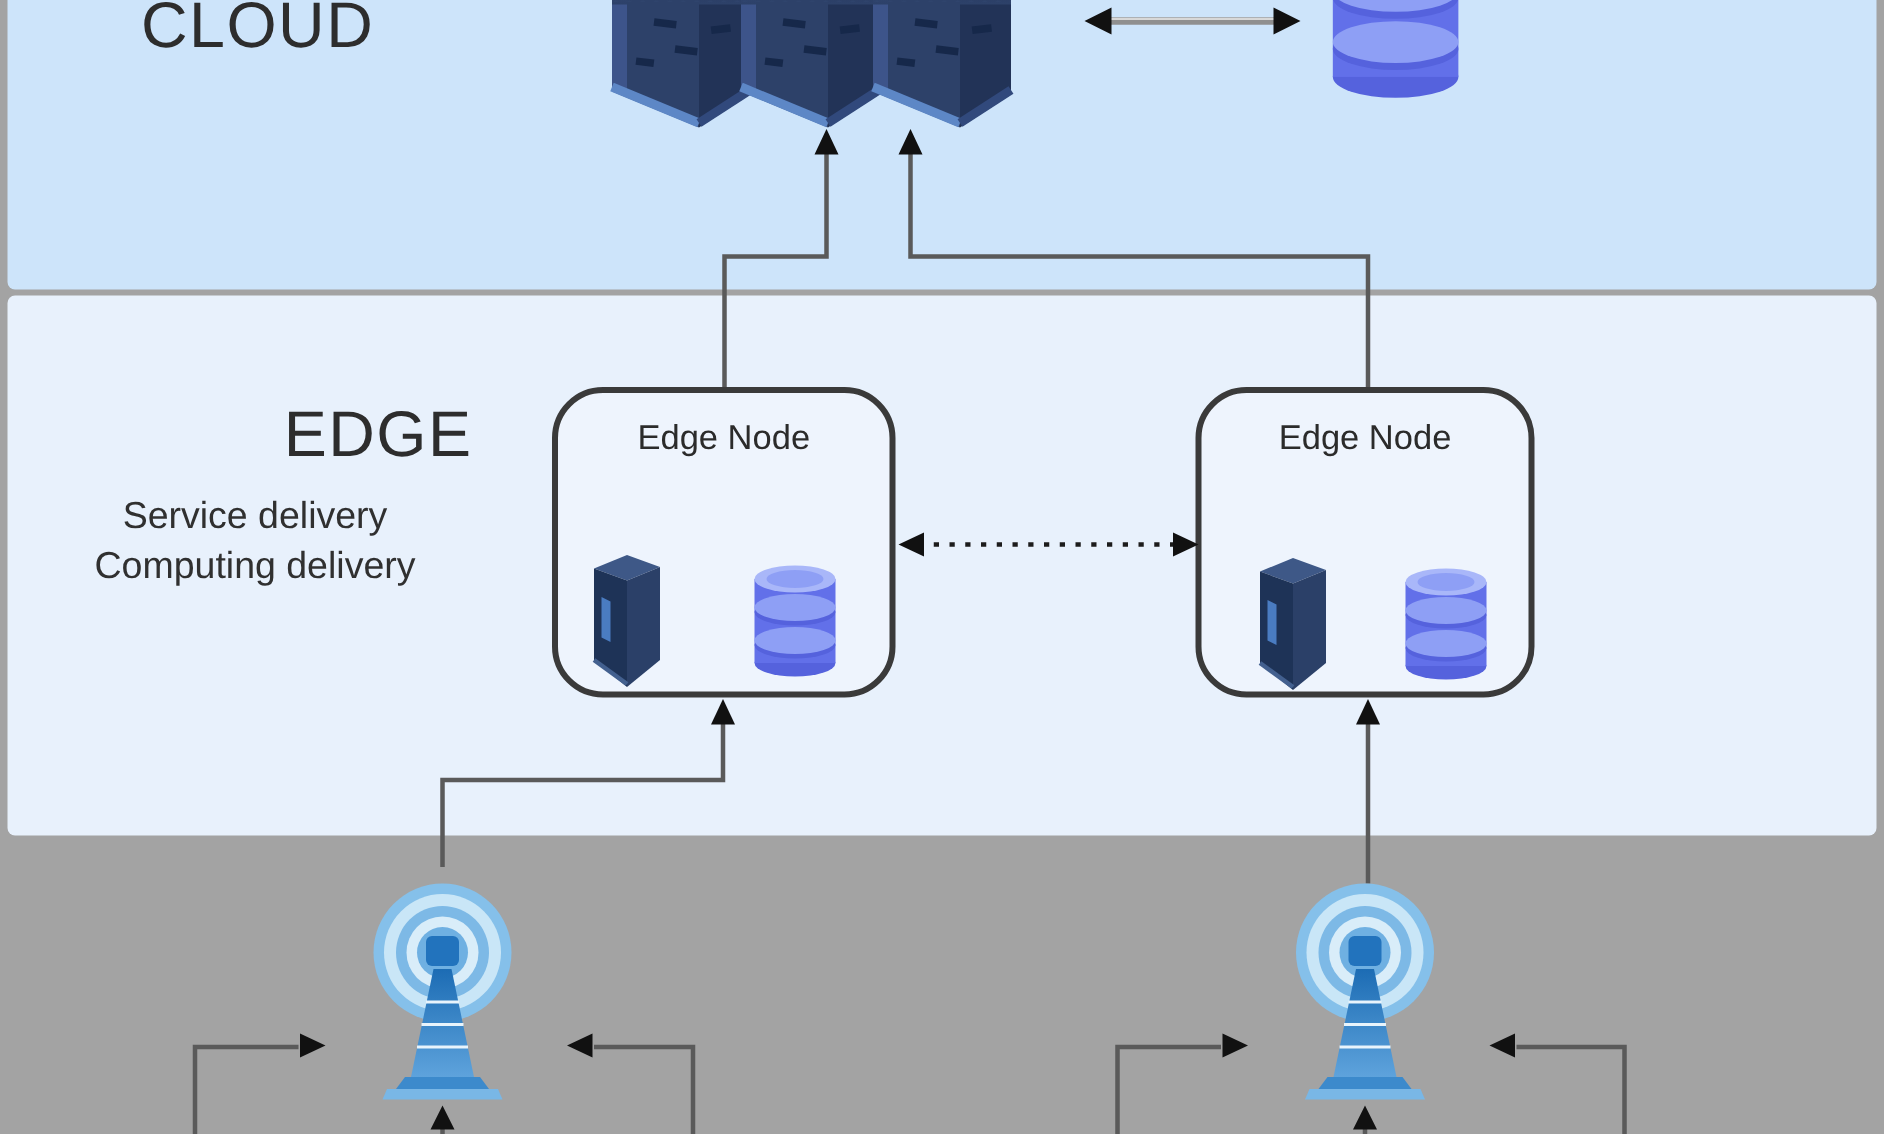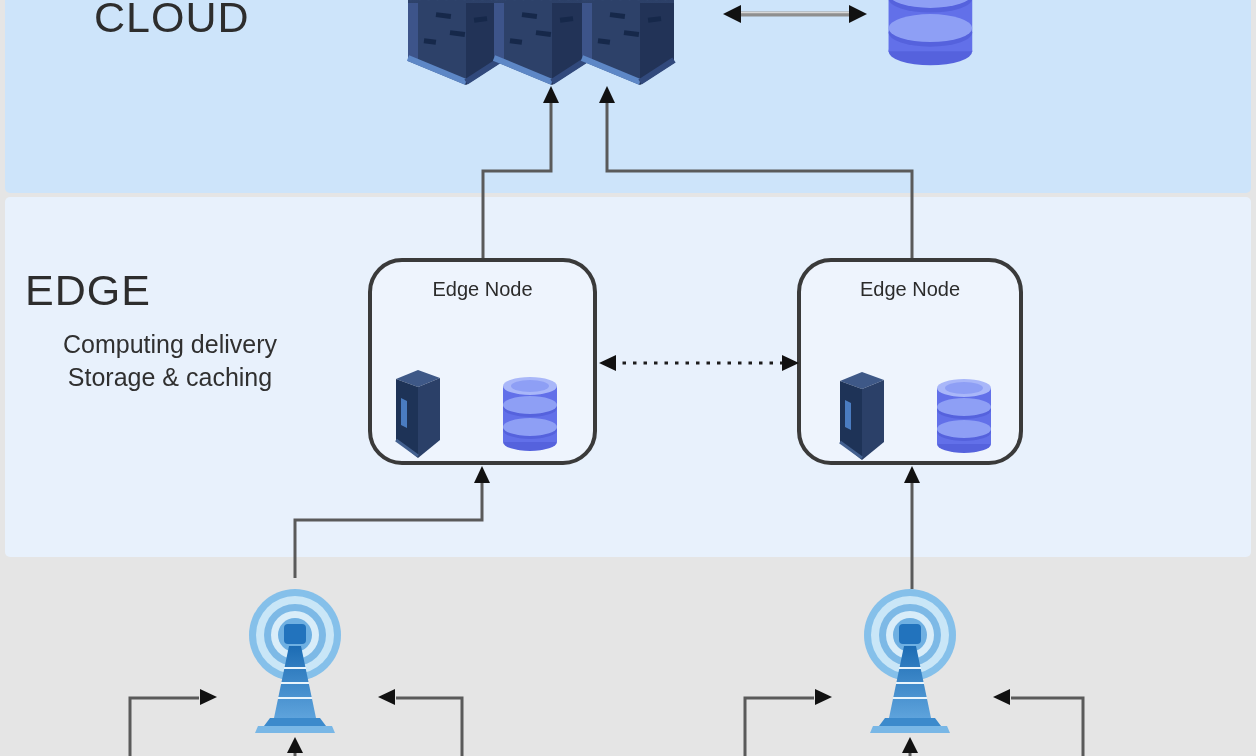--- a/index.html
+++ b/index.html
@@ -1,57 +1,57 @@
 <!DOCTYPE html>
 <html><head>
 <meta charset="utf-8">
 <style>
   html,body{margin:0;padding:0;background:#ffffff;}
   #page{
     position:relative;width:1256px;height:756px;overflow:hidden;
-    font-family:"Liberation Sans",sans-serif;background:#e5e5e5;
+    font-family:"Liberation Sans",sans-serif;background:#a3a3a3;
   }
   .band{position:absolute;left:5px;width:1246px;}
   #cloud-band{top:0;height:193px;background:#cde4fa;border-radius:0 0 5px 5px;}
   #edge-band{top:197px;height:360px;background:#e8f1fc;border-radius:5px;}
   .layer-title{
     position:absolute;font-size:43px;color:#2d2d2d;letter-spacing:1px;
     font-weight:400;white-space:nowrap;
   }
   #cloud-title{left:94px;top:-7px;}
-  #edge-title{left:25px;top:266px;width:290px;text-align:left;}
+  #edge-title{left:25px;top:266px;width:290px;text-align:right;}
   #edge-services{
     position:absolute;left:10px;top:328px;width:320px;text-align:center;
     font-size:25px;line-height:33px;color:#303030;
   }
   .edge-node-box{
     position:absolute;top:258px;height:207px;box-sizing:border-box;
     background:#eef4fd;border:4px solid #3a3a3a;border-radius:34px;
   }
   #edge-node-1{left:368px;width:229px;}
   #edge-node-2{left:797px;width:226px;}
   .edge-node-label{
-    margin-top:16px;text-align:center;font-size:20px;color:#2b2b2b;
+    margin-top:16px;text-align:center;font-size:23px;color:#2b2b2b;
   }
   #overlay{position:absolute;left:0;top:0;pointer-events:none;}
 </style>
 </head>
 <body>
 
 <div id="page">
 
   <div class="band" id="cloud-band"></div>
   <div class="band" id="edge-band"></div>
 
   <div class="layer-title" id="cloud-title">CLOUD</div>
   <div class="layer-title" id="edge-title">EDGE</div>
 
   <div id="edge-services">
+    <div>Service delivery</div>
     <div>Computing delivery</div>
-    <div>Storage &amp; caching</div>
   </div>
 
   <div class="edge-node-box" id="edge-node-1">
     <div class="edge-node-label">Edge Node</div>
   </div>
   <div class="edge-node-box" id="edge-node-2">
     <div class="edge-node-label">Edge Node</div>
   </div>
 
   <svg id="overlay" width="1256" height="756" viewBox="0 0 1256 756">

